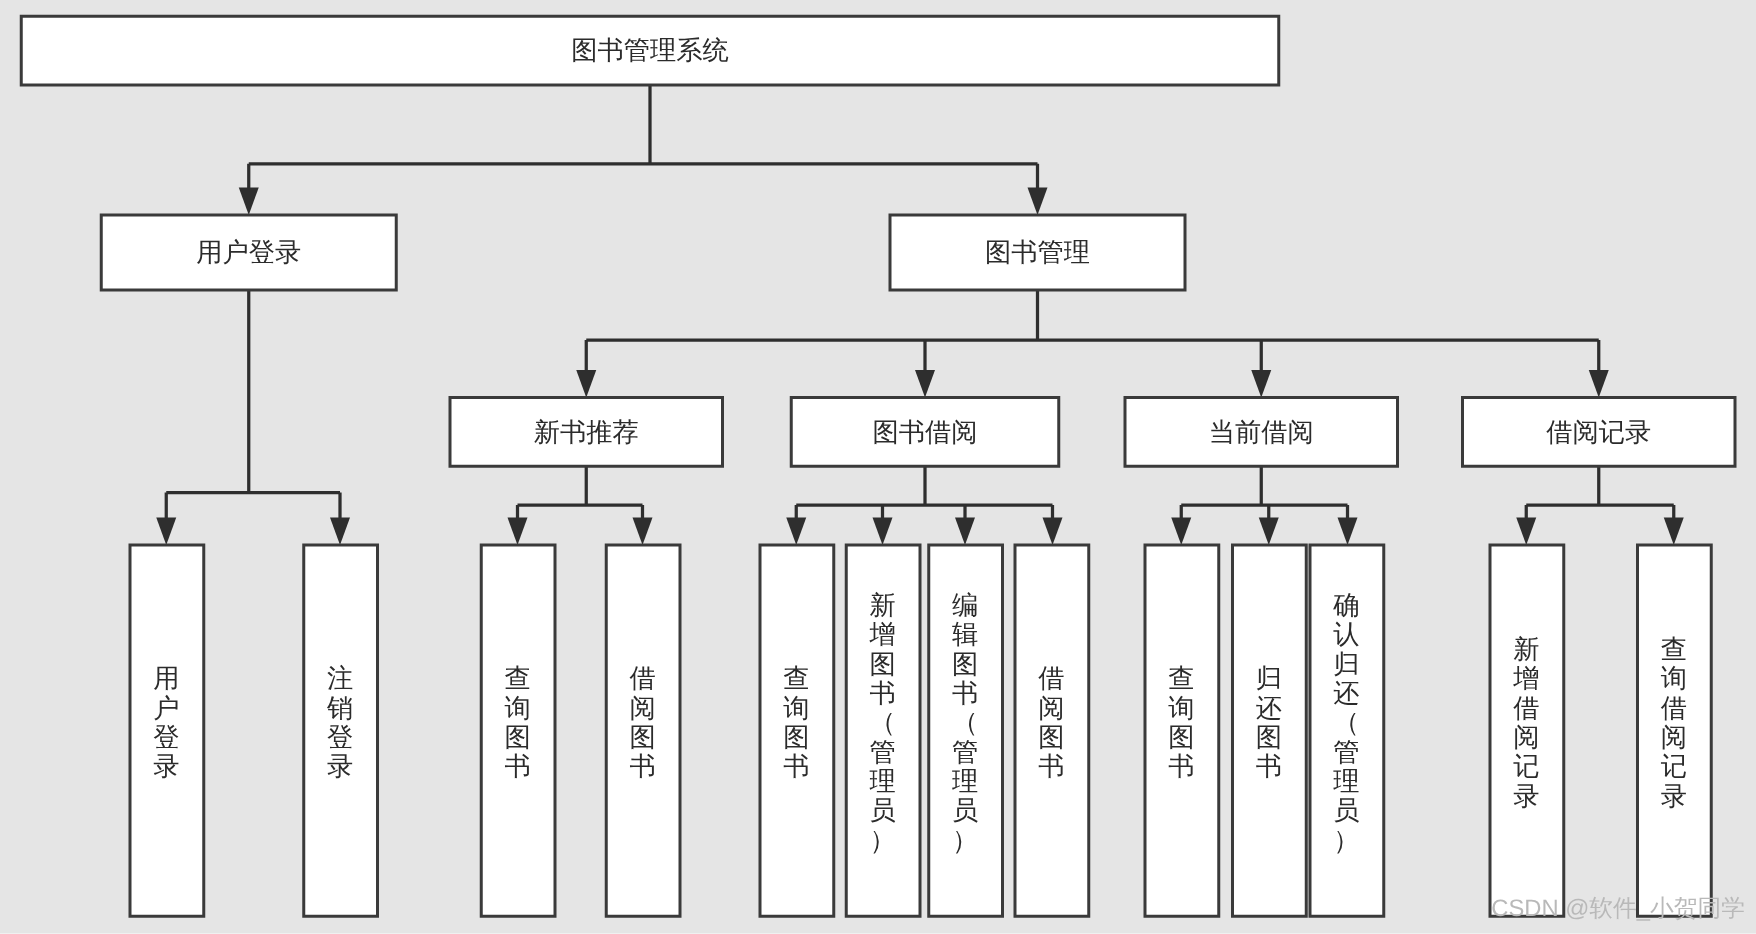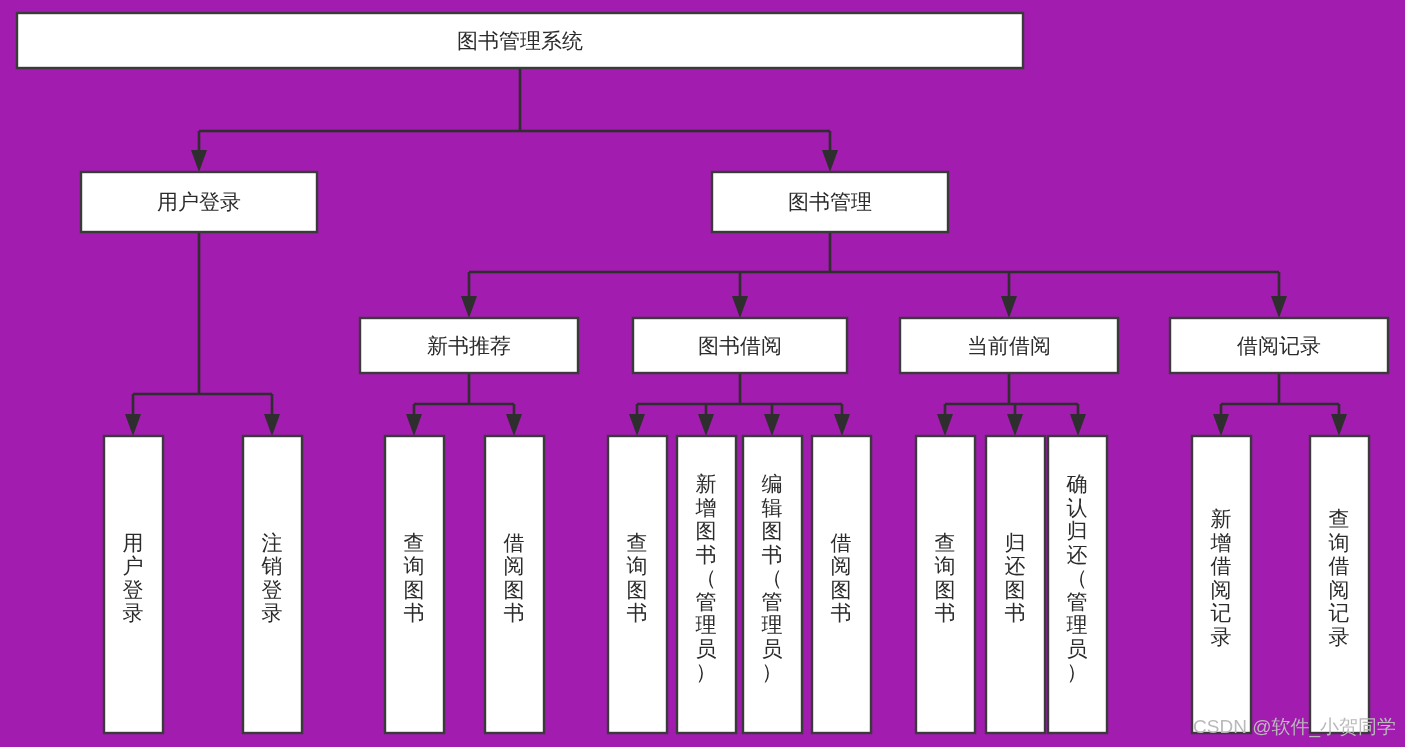--- a/index.html
+++ b/index.html
@@ -8,21 +8,21 @@
     padding: 0;
     background: #ffffff;
   }
   body {
     font-family: "Liberation Sans", "DejaVu Sans", sans-serif;
   }
   #diagram-root {
     position: relative;
     width: 1405px;
     height: 747px;
-    background: #a21caf;
+    background: #e5e5e5;
     overflow: hidden;
   }
   svg#tree-svg {
     position: absolute;
     left: 0;
     top: 0;
     width: 1405px;
     height: 747px;
     display: block;
   }

